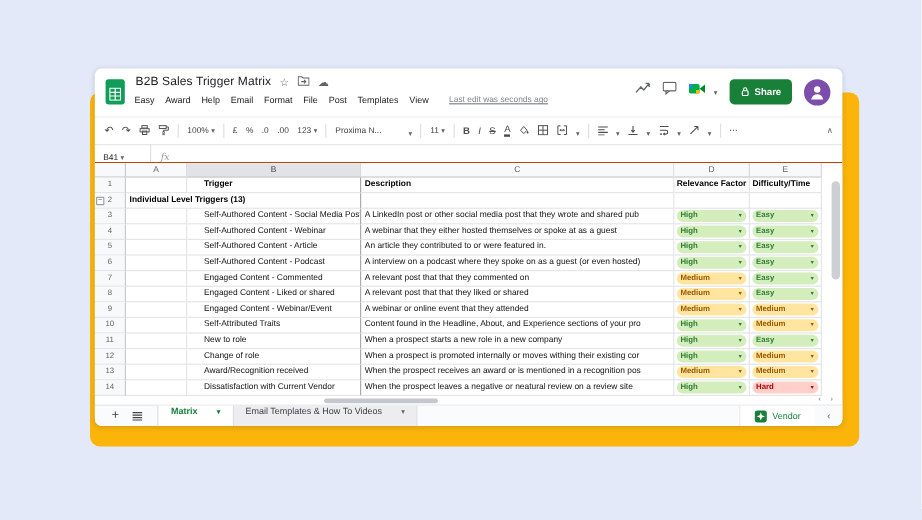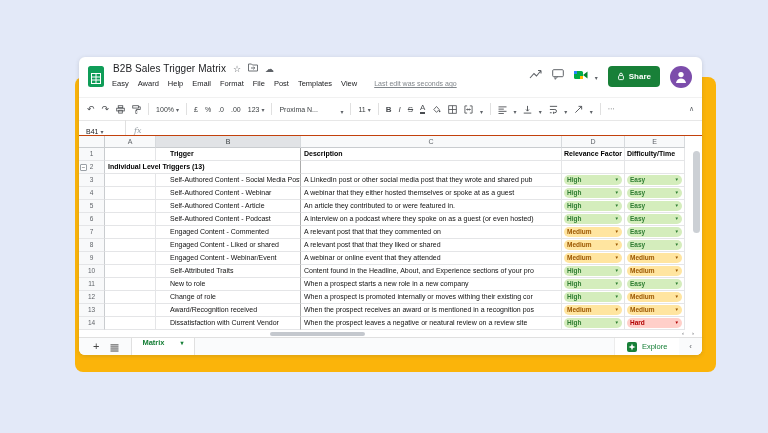--- a/index.html
+++ b/index.html
@@ -566,26 +566,30 @@
                 <line x1="0.5" y1="5.6" x2="9.5" y2="5.6"></line>
                 <line x1="0.5" y1="7.9" x2="9.5" y2="7.9"></line>
               </g>
             </svg>
         </span>
       </div>
       <div class="tab active">
         <span>Matrix</span>
           <span class="dd"></span>
       </div>
+      <div class="tab">
+        <span>Email Templates &amp; How To Videos</span>
+          <span class="dd"></span>
+      </div>
       <div class="tabbar-rest"></div>
       <div class="explore">
         <span class="explore-ic">
           <svg width="8" height="8" viewBox="0 0 10 10">
               <path d="M5 0.6 6.2 3.8 9.4 5 6.2 6.2 5 9.4 3.8 6.2 0.6 5 3.8 3.8Z" fill="#fff"></path>
             </svg>
         </span>
-        <span class="explore-label">Explore</span>
+        <span class="explore-label">Vendor</span>
       </div>
       <div class="edge-collapse">‹</div>
     </div>
 
   </div>
 </div>
 
 </body></html>

